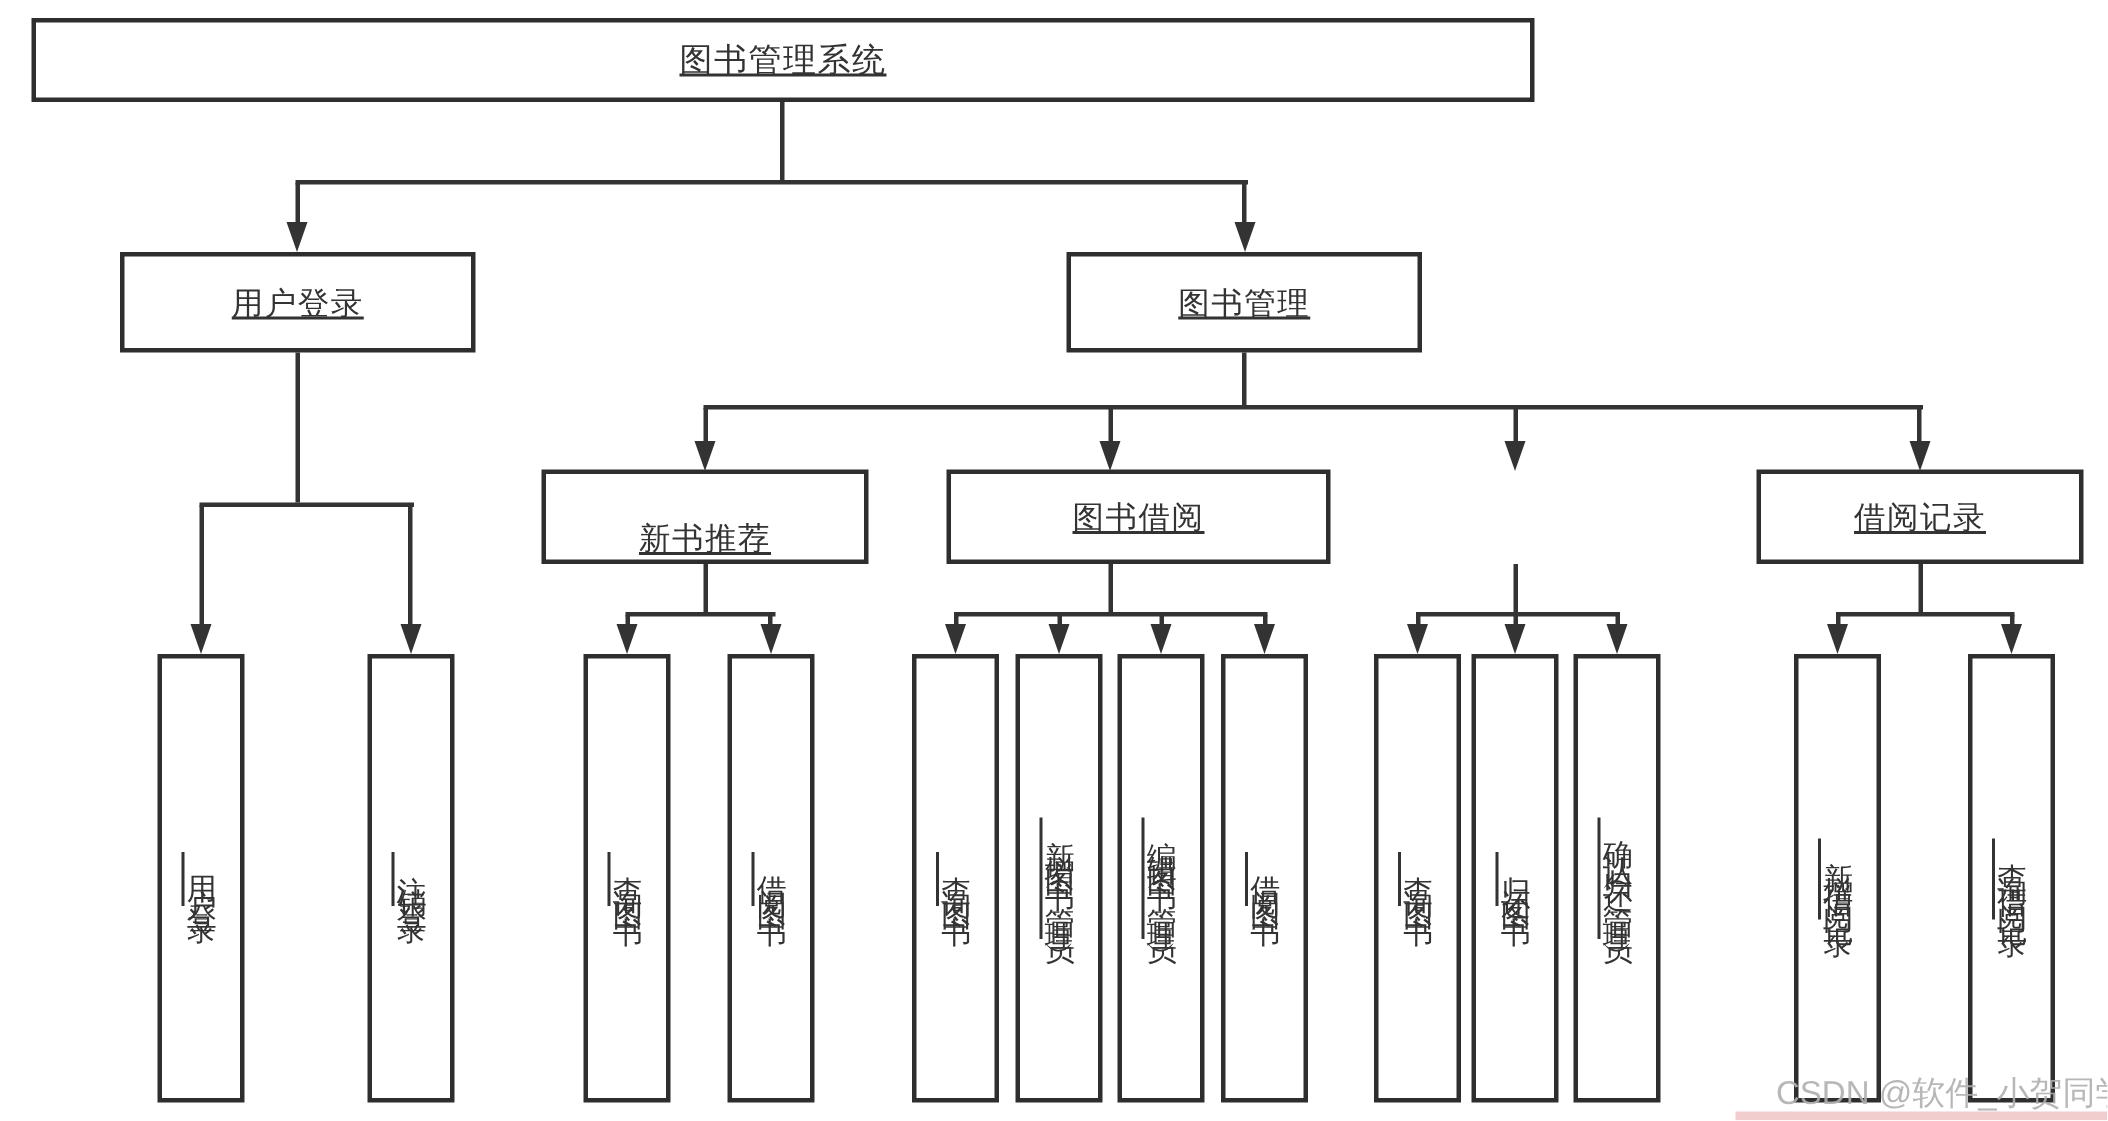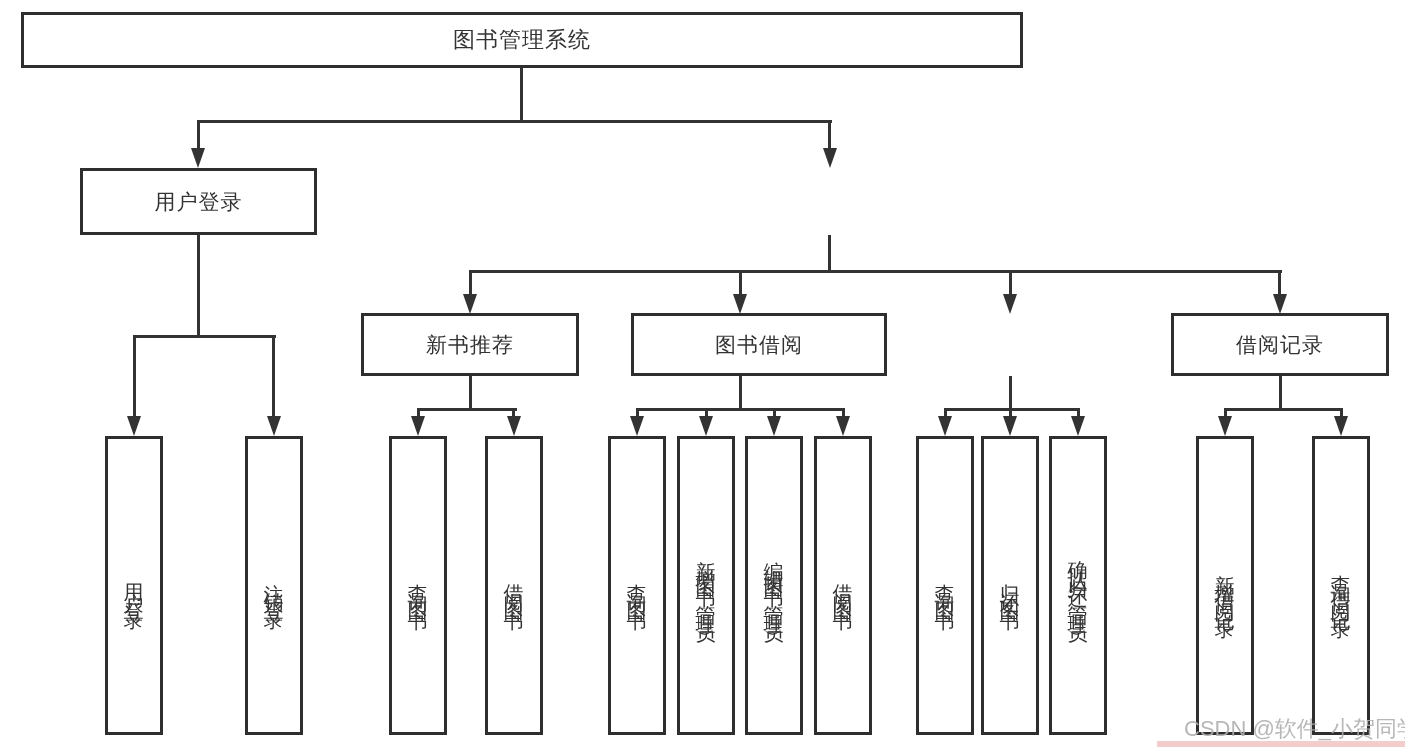--- a/index.html
+++ b/index.html
@@ -10,20 +10,21 @@
     font-family:"Liberation Sans","DejaVu Sans",sans-serif;
     overflow:hidden;
   }
   .box{
     position:absolute;
     border:3px solid #2e2e2e;
     background:#ffffff;
     box-sizing:border-box;
     display:flex;align-items:center;justify-content:center;
     color:#333333;
+    text-decoration:underline;
   }
   .hbox{font-size:21px;letter-spacing:1px;}
   .root{font-size:22px;}
   .vbox span{
     writing-mode:vertical-rl;
     text-orientation:mixed;
     font-size:20px;
     line-height:1;
     letter-spacing:9px;
     color:#333333;
@@ -57,22 +58,25 @@
 <div id="stage">
 
   <div class="box hbox root" style="left:21px;top:12px;width:1002px;height:56px;">
     <span>图书管理系统</span>
   </div>
 
   <div class="box hbox" style="left:80px;top:168px;width:237px;height:67px;">
     <span>用户登录</span>
   </div>
 
+  <div class="box hbox" style="left:711px;top:168px;width:237px;height:67px;">
+    <span>图书管理</span>
+  </div>
 
-  <div class="box hbox" style="left:361px;top:313px;width:218px;height:63px;">
+  <div class="box hbox" style="left:361px;top:313px;width:218px;height:63px;align-items:flex-end;">
     <span>新书推荐</span>
   </div>
 
   <div class="box hbox" style="left:631px;top:313px;width:256px;height:63px;">
     <span>图书借阅</span>
   </div>
 
 
   <div class="box hbox" style="left:1171px;top:313px;width:218px;height:63px;">
     <span>借阅记录</span>

